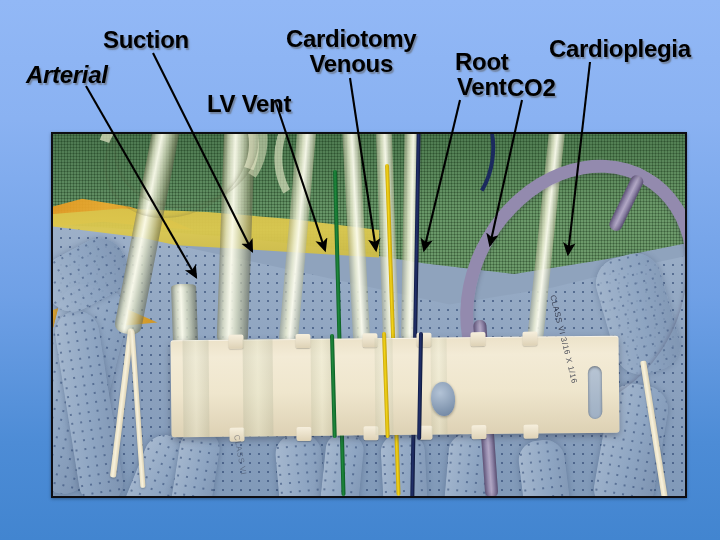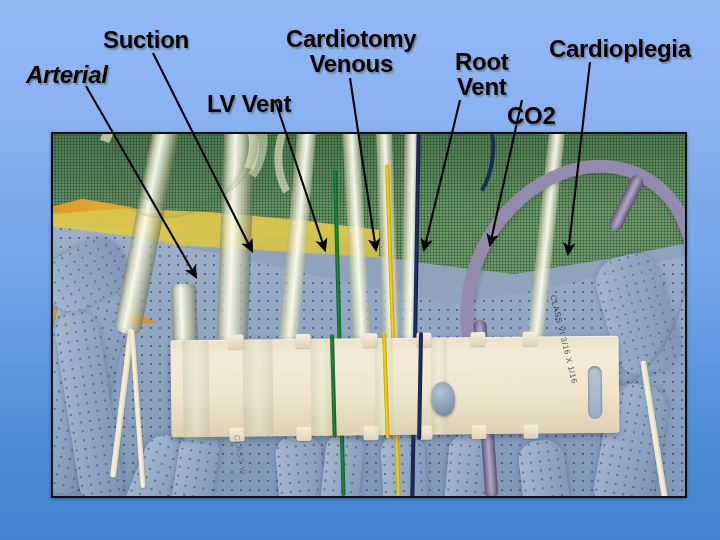--- a/index.html
+++ b/index.html
@@ -311,17 +311,17 @@
   </svg>
 
   <div id="labels">
       <div class="label" style="left: 26px; top: 63px; font-style: italic;">Arterial</div>
       <div class="label" style="left: 103px; top: 28px;">Suction</div>
       <div class="label" style="left: 207px; top: 92px;">LV Vent</div>
       <div class="label center" style="left: 286px; top: 27px;">Cardiotomy
 Venous</div>
       <div class="label center" style="left: 455px; top: 50px;">Root
 Vent</div>
-      <div class="label" style="left: 507px; top: 76px; margin-top: 28px;">CO2</div>
+      <div class="label" style="left: 507px; top: 76px;">CO2</div>
       <div class="label" style="left: 549px; top: 37px;">Cardioplegia</div>
     </div>
 
 </div>
 
 </body></html>

